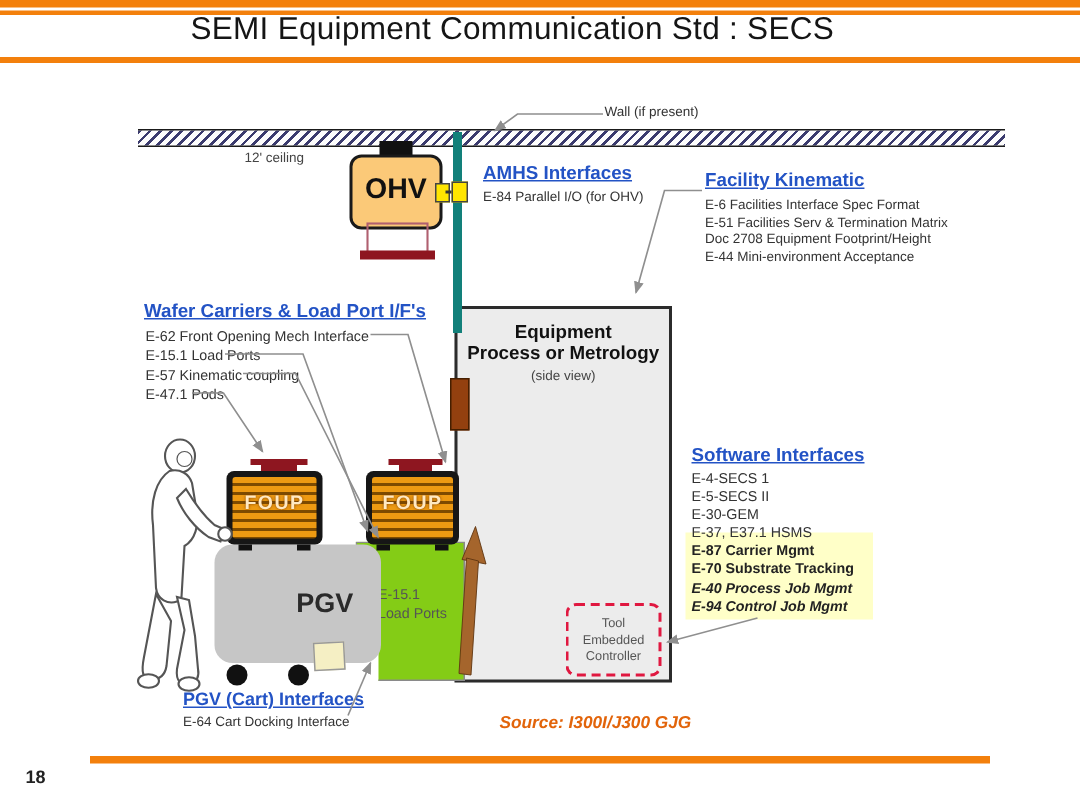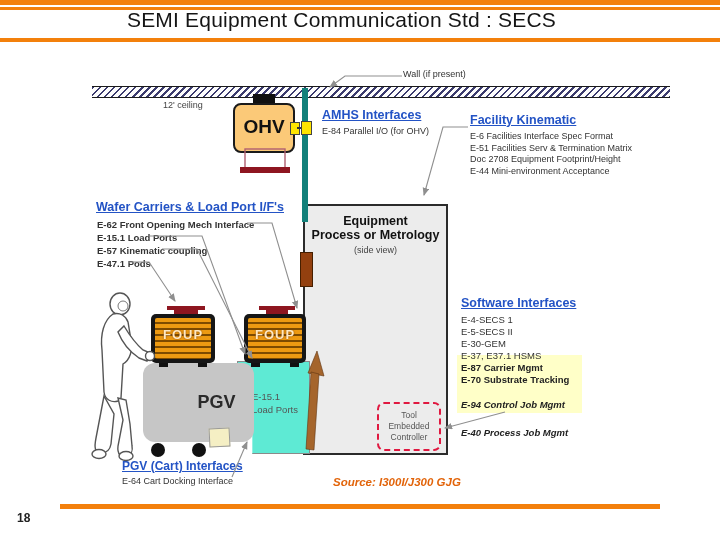--- a/index.html
+++ b/index.html
@@ -45,21 +45,21 @@
             text-shadow:0 0 2px #7a3c00;}
   .cap1{position:absolute;height:4px;background:#8E1620;}
   .cap2{position:absolute;height:6px;background:#8E1620;}
   .foot{position:absolute;width:9px;height:4px;background:#111;}
   .pgv{position:absolute;left:143px;top:363px;width:75px;height:79px;background:#C6C6C6;
        border-radius:12px;text-align:center;font-weight:bold;font-size:18px;color:#2a2a2a;
        line-height:79px;padding-left:36px;}
   .wheel{position:absolute;width:14px;height:14px;background:#111;border-radius:50%;top:443px;}
   .ysq2{position:absolute;left:209px;top:428px;width:19px;height:17px;background:#F5EFC4;
         border:1px solid #999;transform:rotate(-3deg);}
-  .loadport{position:absolute;left:237px;top:361px;width:71px;height:91px;background:#5eead4;
+  .loadport{position:absolute;left:237px;top:361px;width:71px;height:91px;background:#84cc16;
             border:1px solid #8a8a8a;
             clip-path:polygon(0 0,100% 0,100% 100%,21% 100%,21% 73%,0 73%);}
   .lp-txt{position:absolute;left:14px;top:28px;font-size:9.5px;color:#555;line-height:13px;}
   .ctrl{position:absolute;left:377px;top:402px;width:60px;height:45px;border:2px dashed #E01840;
         border-radius:7px;text-align:center;font-size:8.5px;color:#555;}
   .ctrl div{line-height:11px;}
   .ctrl-inner{margin-top:6px;}
   .src{position:absolute;left:333px;top:476px;font-weight:bold;font-style:italic;
        font-size:11.5px;color:#E2640A;white-space:nowrap;}
   .pagenum{position:absolute;left:17px;top:511px;font-weight:bold;font-size:12px;color:#222;}
@@ -101,36 +101,36 @@
 
   <div class="blue-head" style="left:470px;top:113px;">Facility Kinematic</div>
   <div class="itemlist" style="left:470px;top:131px;">
     <div>E-6 Facilities Interface Spec Format</div>
     <div>E-51 Facilities Serv &amp; Termination Matrix</div>
     <div>Doc 2708 Equipment Footprint/Height</div>
     <div>E-44 Mini-environment Acceptance</div>
   </div>
 
   <div class="blue-head" style="left:96px;top:200px;">Wafer Carriers &amp; Load Port I/F's</div>
-  <div class="itemlist wafer-list" style="left:97px;top:218px;font-size:9.5px;font-weight:bold;">
+  <div class="itemlist wafer-list" style="left:97px;top:218px;font-size:9.5px;">
     <div>E-62 Front Opening Mech Interface</div>
     <div>E-15.1 Load Ports</div>
     <div>E-57 Kinematic coupling</div>
     <div>E-47.1 Pods</div>
   </div>
 
   <div class="ylw-box"></div>
   <div class="blue-head" style="left:461px;top:296px;">Software Interfaces</div>
   <div class="sw-item" style="top:314px;">E-4-SECS 1</div>
   <div class="sw-item" style="top:326px;">E-5-SECS II</div>
   <div class="sw-item" style="top:338px;">E-30-GEM</div>
   <div class="sw-item" style="top:350px;">E-37, E37.1 HSMS</div>
   <div class="sw-item sw-bold" style="top:362px;">E-87 Carrier Mgmt</div>
   <div class="sw-item sw-bold" style="top:374px;">E-70 Substrate Tracking</div>
-  <div class="sw-item sw-bi" style="top:387px;margin-top:40px;">E-40 Process Job Mgmt</div>
+  <div class="sw-item sw-bi" style="top:387px;">E-40 Process Job Mgmt</div>
   <div class="sw-item sw-bi" style="top:399px;">E-94 Control Job Mgmt</div>
 
   <div class="loadport">
     <div class="lp-txt">
       <div>E-15.1</div>
       <div>Load Ports</div>
     </div>
   </div>
 
   <div class="pgv">PGV</div>

